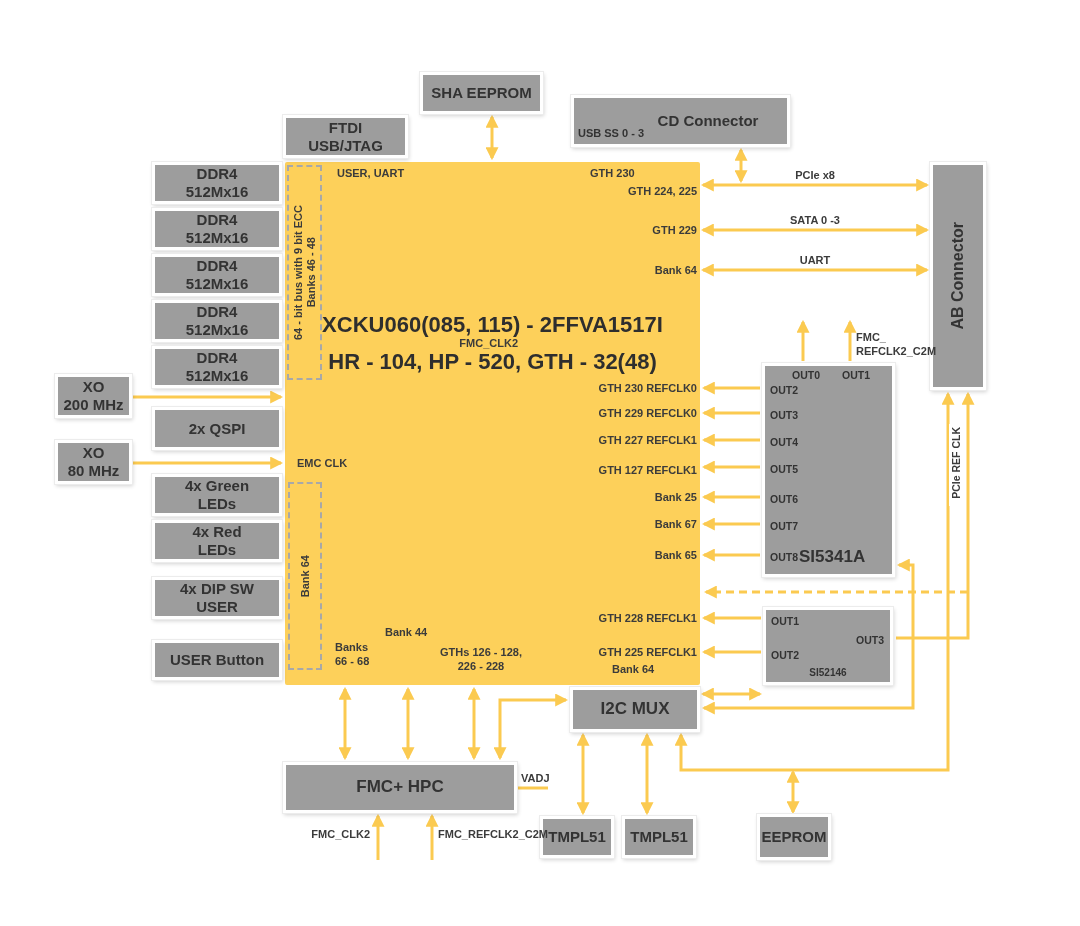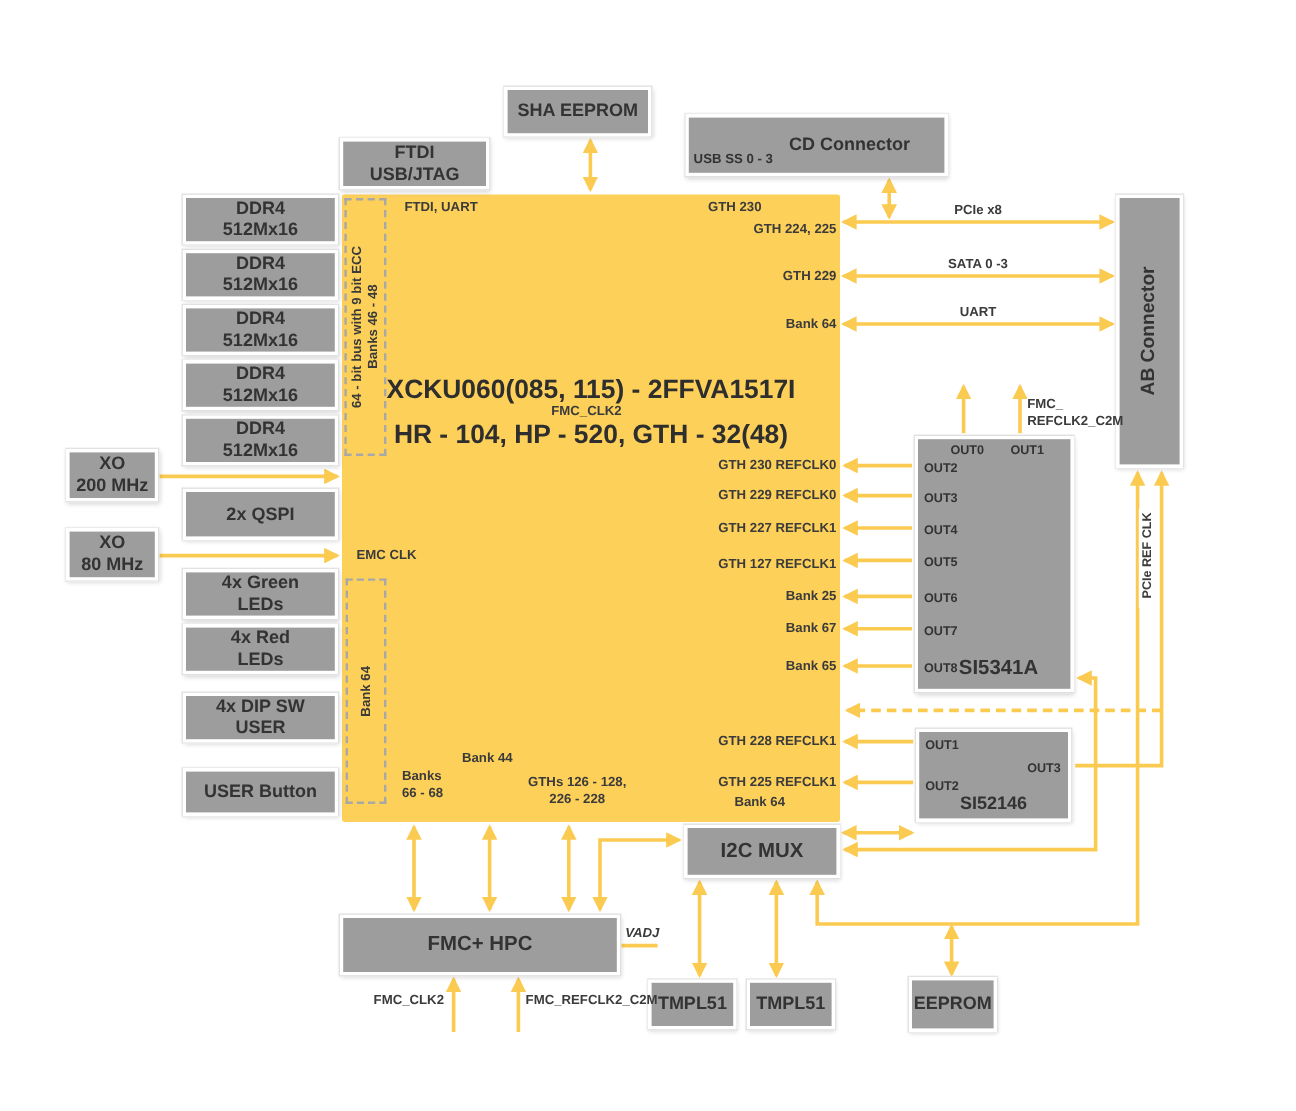--- a/index.html
+++ b/index.html
@@ -172,21 +172,21 @@
     <span class="out" style="left:5px;top:97px;">OUT5</span>
     <span class="out" style="left:5px;top:127px;">OUT6</span>
     <span class="out" style="left:5px;top:154px;">OUT7</span>
     <span class="out" style="left:5px;top:185px;">OUT8</span>
     <span class="chipname" style="left:34px;bottom:7px;font-size:17px;">SI5341A</span>
   </div>
   <div class="block" style="left:763px;top:607px;width:130px;height:78px;">
     <span class="out" style="left:5px;top:5px;">OUT1</span>
     <span class="out" style="left:5px;top:39px;">OUT2</span>
     <span class="out" style="right:6px;top:24px;">OUT3</span>
-    <span class="chipname" style="left:0;right:0;bottom:3px;text-align:center;font-size:15px;">SI52146</span>
+    <span class="chipname" style="left:0;right:0;bottom:3px;text-align:center;font-size:10px;">SI52146</span>
   </div>
 
   <div class="block" style="left:570px;top:687px;width:130px;height:45px;font-size:17px;">
     <span>I2C MUX</span>
   </div>
   <div class="block" style="left:283px;top:762px;width:234px;height:51px;font-size:17px;">
     <span>FMC+ HPC</span>
   </div>
   <div class="block" style="left:540px;top:816px;width:74px;height:42px;">
     <span>TMPL51</span>
@@ -204,21 +204,21 @@
   </div>
   <div class="dashed" style="left:288px;top:482px;width:34px;height:188px;">
     <span class="vtext">Bank 64</span>
   </div>
 
   <div class="title">
     <div>XCKU060(085, 115) - 2FFVA1517I</div>
     <div>HR - 104, HP - 520, GTH - 32(48)</div>
   </div>
 
-  <div class="lbl" style="left:337px;top:167px;">FTDI, UART</div>
+  <div class="lbl" style="left:337px;top:167px;">USER, UART</div>
   <div class="lbl" style="left:590px;top:167px;">GTH 230</div>
   <div class="lbl r" style="right:383px;top:185px;">GTH 224, 225</div>
   <div class="lbl r" style="right:383px;top:224px;">GTH 229</div>
   <div class="lbl r" style="right:383px;top:264px;">Bank 64</div>
   <div class="lbl r" style="right:383px;top:382px;">GTH 230 REFCLK0</div>
   <div class="lbl r" style="right:383px;top:407px;">GTH 229 REFCLK0</div>
   <div class="lbl r" style="right:383px;top:434px;">GTH 227 REFCLK1</div>
   <div class="lbl r" style="right:383px;top:464px;">GTH 127 REFCLK1</div>
   <div class="lbl r" style="right:383px;top:491px;">Bank 25</div>
   <div class="lbl r" style="right:383px;top:518px;">Bank 67</div>
@@ -241,17 +241,17 @@
   <div class="lbl c" style="left:760px;top:214px;width:110px;">SATA 0 -3</div>
   <div class="lbl c" style="left:760px;top:254px;width:110px;">UART</div>
   <div class="pcieref">
     <span class="vtext" style="font-size:10.5px;font-weight:bold;">PCIe REF CLK</span>
   </div>
   <div class="lbl r" style="right:562px;top:337px;">FMC_CLK2</div>
   <div class="lbl" style="left:856px;top:331px;">
     <div>FMC_</div>
     <div>REFCLK2_C2M</div>
   </div>
-  <div class="lbl" style="left:521px;top:772px;font-style:italic;">VADJ</div>
+  <div class="lbl" style="left:521px;top:772px;">VADJ</div>
   <div class="lbl r" style="right:710px;top:828px;">FMC_CLK2</div>
   <div class="lbl" style="left:438px;top:828px;">FMC_REFCLK2_C2M</div>
 
 </div>
 
 </body></html>

